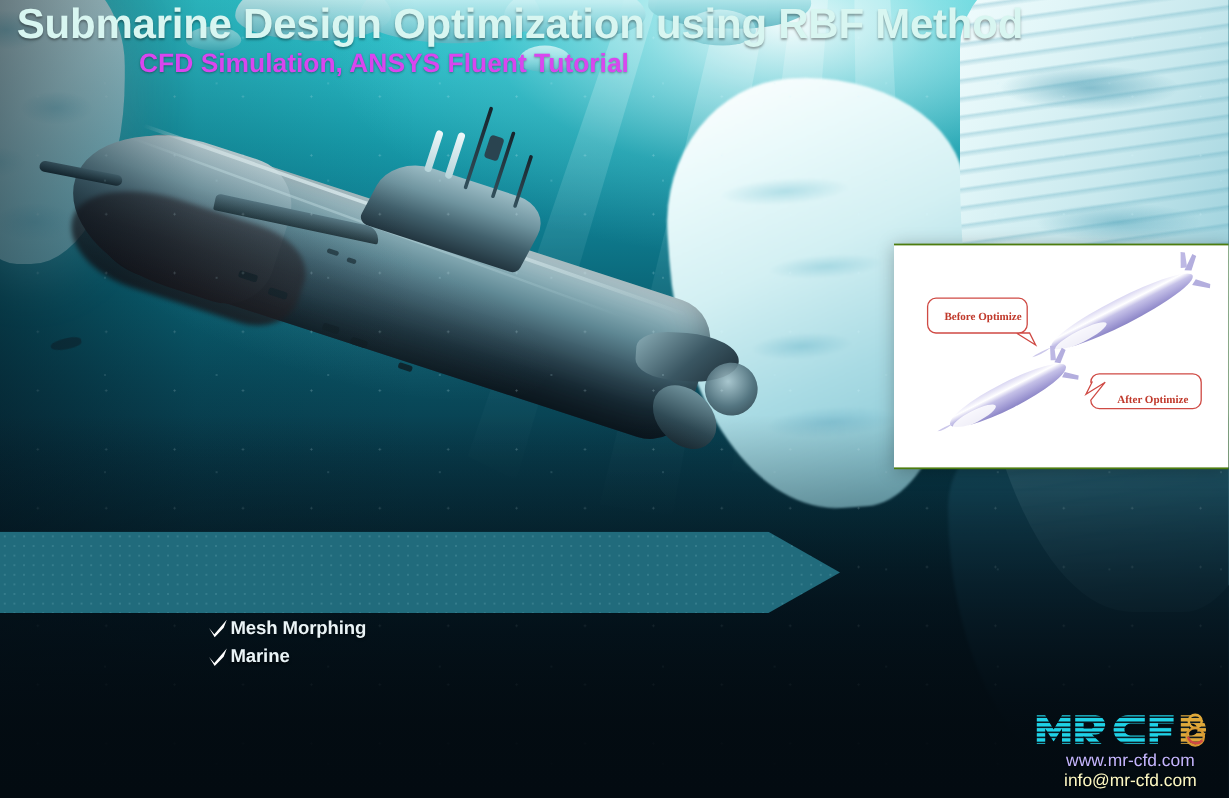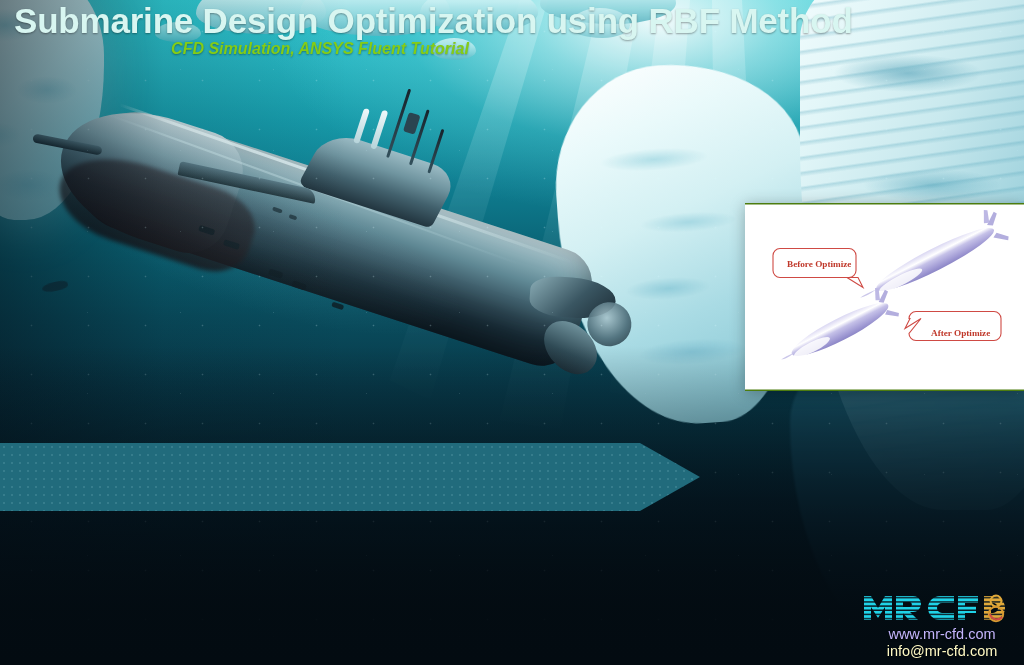--- a/index.html
+++ b/index.html
@@ -321,26 +321,25 @@
     letter-spacing: -0.2px;
     color: #d8f6f1;
     text-shadow: 0 1px 2px rgba(0,0,0,0.35);
     white-space: nowrap;
   }
   .banner-sub {
     position:absolute;
     left: 0; top: 40px;
     width: 640px;
     text-align: center;
-    font-size: 16px;
+    font-size: 22px;
     font-weight: bold;
-    color: #84cc16;
+    color: #d946ef;
     text-shadow: 0 1px 2px rgba(0,0,0,0.35);
     white-space: nowrap;
-    font-style: italic;
   }
 
   
   .bullets {
     position:absolute;
     left: 172px; top: 512px;
     width: 320px;
   }
   .bullet-row {
     display: flex;
@@ -505,22 +504,38 @@
   </div>
 
   <div class="banner">
     <div class="banner-dots"></div>
   </div>
   <div class="banner-title">Submarine Design Optimization using RBF Method</div>
   <div class="banner-sub">CFD Simulation, ANSYS Fluent Tutorial</div>
 
   <div class="bullets">
 
-
-
+    <div class="bullet-row">
+      <span class="check-icon">
+        <svg viewBox="0 0 19 19" width="19" height="19">
+          <path d="M2.2 9.4 L6.6 14.6 L17.0 2.4 L14.4 9.2 L6.9 17.0 Z" fill="#ffffff"></path>
+        </svg>
+      </span>
+      <span class="bullet-label">Mesh Morphing</span>
+    </div>
+
+
+    <div class="bullet-row">
+      <span class="check-icon">
+        <svg viewBox="0 0 19 19" width="19" height="19">
+          <path d="M2.2 9.4 L6.6 14.6 L17.0 2.4 L14.4 9.2 L6.9 17.0 Z" fill="#ffffff"></path>
+        </svg>
+      </span>
+      <span class="bullet-label">Marine</span>
+    </div>
   </div>
 
   <div class="logo-block">
     <svg class="logo-mark" width="160" height="36" viewBox="0 0 160 36">
       <defs>
 
         <pattern id="stripes" x="0" y="0" width="4" height="4.2" patternUnits="userSpaceOnUse">
           <rect x="0" y="0" width="4" height="3.0" fill="#1fd3e8"></rect>
           <rect x="0" y="3.0" width="4" height="1.2" fill="#0a1820"></rect>
         </pattern>

